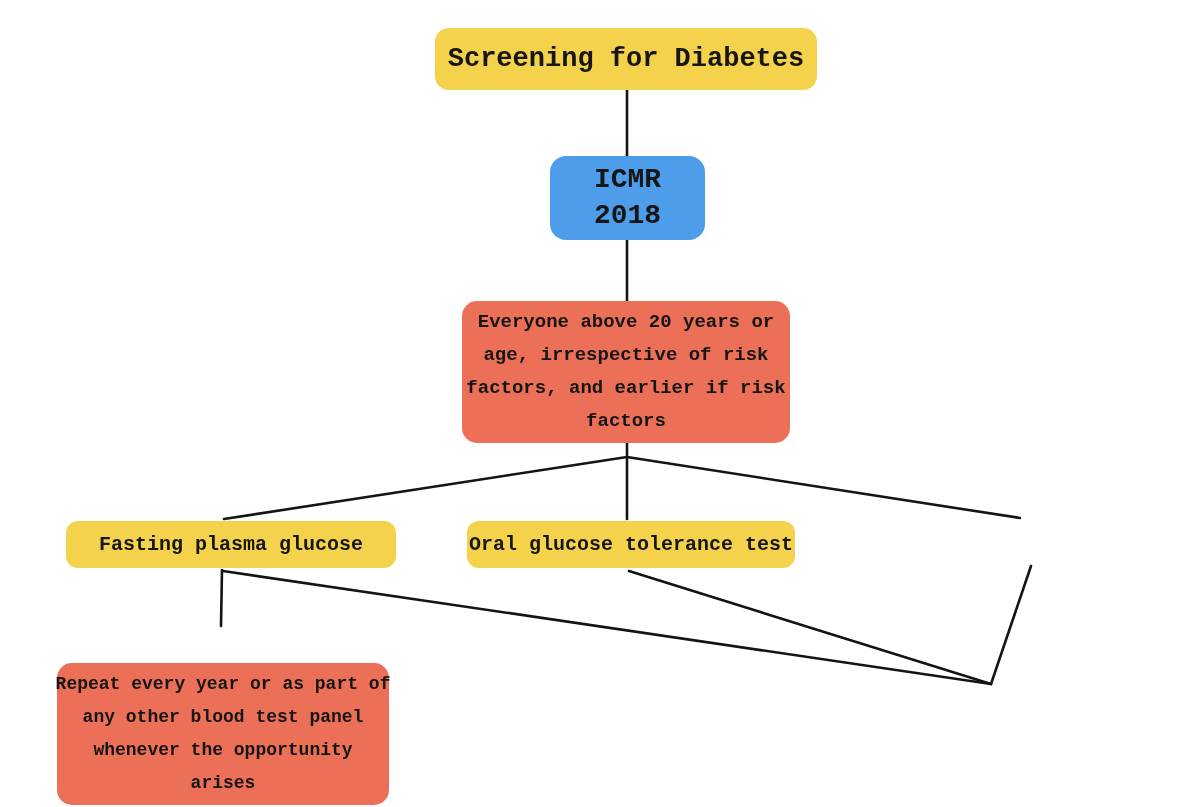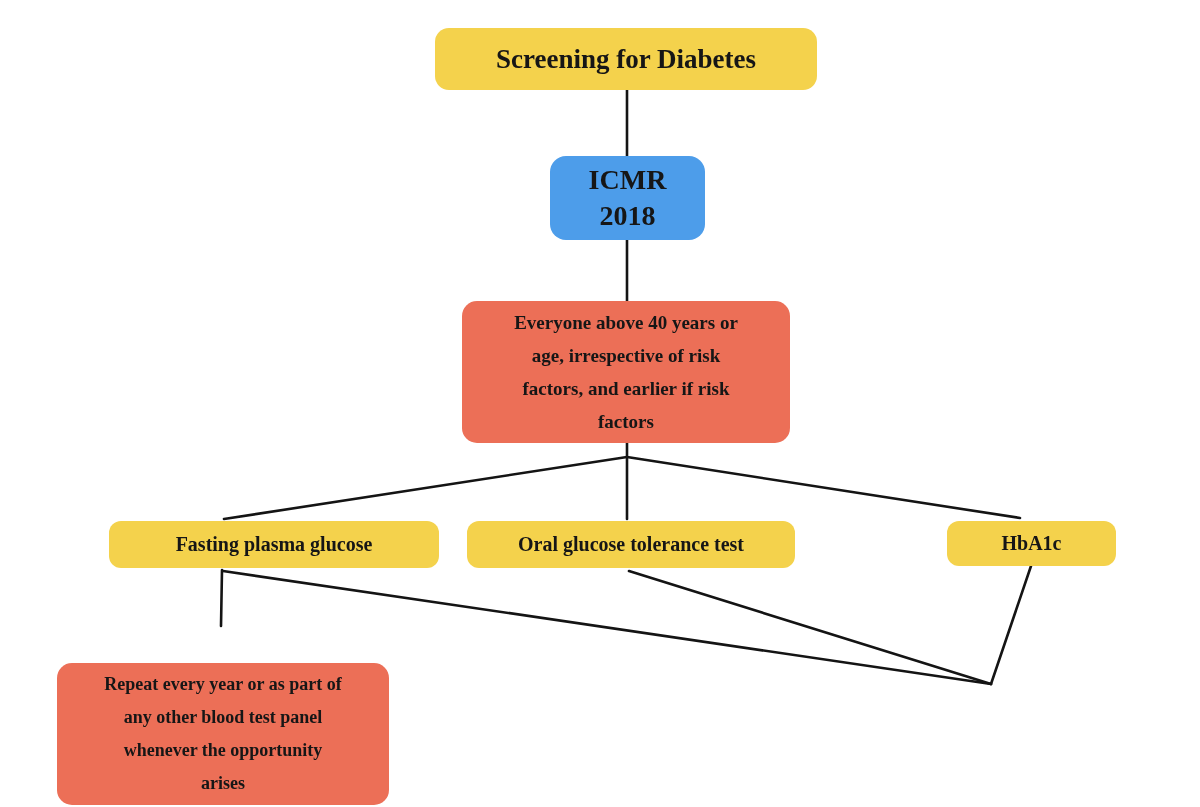--- a/index.html
+++ b/index.html
@@ -5,21 +5,21 @@
   html, body {
     margin: 0;
     padding: 0;
     background: #ffffff;
   }
   .canvas {
     position: relative;
     width: 1184px;
     height: 807px;
     background: var(--c-background, #ffffff);
-    font-family: Liberation Serif, serif;
+    font-family: Liberation Mono, monospace;
     overflow: hidden;
   }
   .connectors {
     position: absolute;
     left: 0;
     top: 0;
     width: 1200px;
     height: 807px;
   }
   .connectors line {
@@ -38,21 +38,21 @@
     font-weight: 700;
     border-radius: 13px;
   }
   .node-yellow { background: var(--c-yellow, #F4D24C); }
   .node-blue   { background: var(--c-blue, #4D9DEA); }
   .node-red    { background: var(--c-red, #EC6F57); }
 
   .n-title   { left: 435px; top: 28px;  width: 382px; height: 62px;  font-size: 27px; border-radius: 14px; }
   .n-icmr    { left: 550px; top: 156px; width: 155px; height: 84px;  font-size: 28px; line-height: 36px; border-radius: 16px; }
   .n-criteria{ left: 462px; top: 301px; width: 328px; height: 142px; font-size: 19px; line-height: 33px; border-radius: 15px; }
-  .n-fpg     { left: 66px;  top: 521px; width: 330px; height: 47px;  font-size: 20px; border-radius: 12px; margin-left: 43px; }
+  .n-fpg     { left: 66px;  top: 521px; width: 330px; height: 47px;  font-size: 20px; border-radius: 12px; }
   .n-ogtt    { left: 467px; top: 521px; width: 328px; height: 47px;  font-size: 20px; border-radius: 12px; }
   .n-hba1c   { left: 947px; top: 521px; width: 169px; height: 45px;  font-size: 20px; border-radius: 12px; }
   .n-repeat  { left: 57px;  top: 626px; width: 332px; height: 142px; font-size: 18px; line-height: 33px; border-radius: 15px; margin-top: 37px; }
   .n-more    { left: 843px; top: 687px; width: 294px; height: 84px;  font-size: 20px; line-height: 32px; border-radius: 15px; }
 </style>
 </head>
 <body>
 
 <div class="canvas">
 
@@ -67,30 +67,29 @@
       <line x1="223" y1="571" x2="991" y2="684"></line>
       <line x1="629" y1="571" x2="991" y2="684"></line>
       <line x1="1031" y1="566" x2="991" y2="684"></line>
     </svg>
 
   <div class="node node-yellow n-title">Screening for Diabetes</div>
 
   <div class="node node-blue n-icmr">ICMR
 2018</div>
 
-  <div class="node node-red n-criteria">Everyone above 40 years or
+  <div class="node node-red n-criteria">Everyone above 20 years or
 age, irrespective of risk
 factors, and earlier if risk
 factors</div>
 
   <div class="node node-yellow n-fpg">Fasting plasma glucose</div>
 
   <div class="node node-yellow n-ogtt">Oral glucose tolerance test</div>
 
-  <div class="node node-yellow n-hba1c">HbA1c</div>
 
   <div class="node node-red n-repeat">Repeat every year or as part of
 any other blood test panel
 whenever the opportunity
 arises</div>
 
 
 </div>
 
 </body></html>

